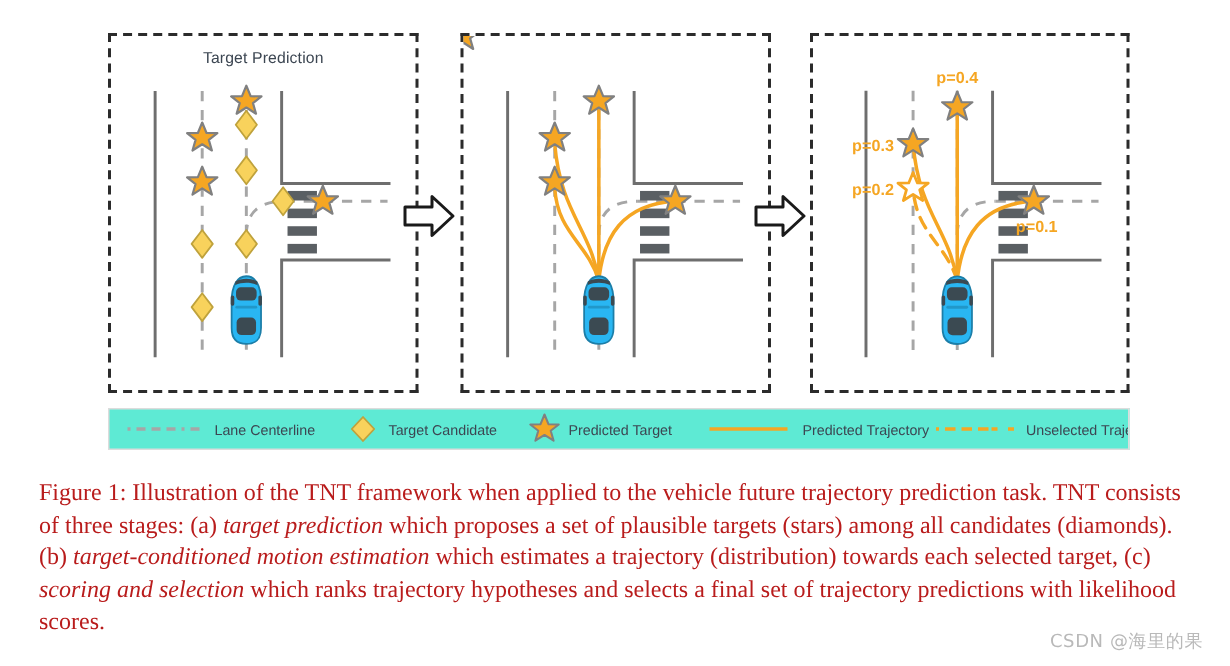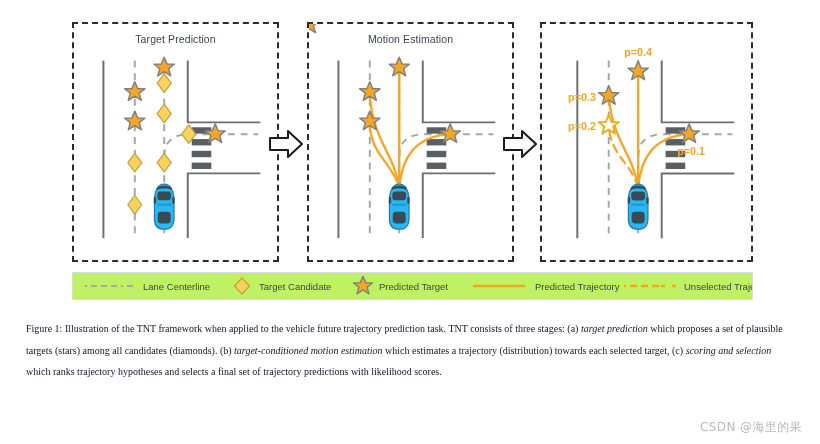--- a/index.html
+++ b/index.html
@@ -65,36 +65,36 @@
   #arrow-1 { left: 268px; }
   #arrow-2 { left: 502px; }
 
   
   #legend {
     position: absolute;
     left: 72px;
     top: 272px;
     width: 681px;
     height: 28px;
-    background: #bef264;
+    background: #5eead4;
     border: 1px solid #dcdcdc;
     box-sizing: border-box;
   }
   #legend svg { display: block; }
 
   
   #caption {
     position: absolute;
     left: 26px;
     top: 318px;
     width: 772px;
     font-family: "Liberation Serif", serif;
-    font-size: 10px;
+    font-size: 16px;
     line-height: 21.5px;
-    color: #0f172a;
+    color: #b91c1c;
     text-align: left;
   }
   #caption .it { font-style: italic; }
 
   #watermark {
     position: absolute;
     right: 18px;
     bottom: 8px;
     font-size: 12px;
     color: #b9b9b9;
@@ -179,21 +179,20 @@
           <use href="#starGlyph" x="144" y="112"></use>
         </g>
 
       <g>
           <use href="#carGlyph" x="92" y="186"></use>
         </g>
     </svg>
   </div>
 
   <div class="panel" id="panel-2">
-    <div class="panel-title">Motion Estimation</div>
     <svg class="panel-svg" viewBox="0 0 207 240">
 
       <line x1="30" y1="37" x2="30" y2="218" stroke="#6E6E6E" stroke-width="2"></line>
       <path d="M116,37 L116,100 L190,100" fill="none" stroke="#6E6E6E" stroke-width="2"></path>
       <path d="M116,218 L116,152 L190,152" fill="none" stroke="#6E6E6E" stroke-width="2"></path>
 
       <line x1="62" y1="37" x2="62" y2="218" stroke="#A6A6A6" stroke-width="2" stroke-dasharray="7 6"></line>
       <line x1="92" y1="37" x2="92" y2="218" stroke="#A6A6A6" stroke-width="2" stroke-dasharray="7 6"></line>
       <path d="M92,135 C92,117 104,112 118,112" fill="none" stroke="#A6A6A6" stroke-width="2" stroke-dasharray="7 6"></path>
       <line x1="118" y1="112" x2="188" y2="112" stroke="#A6A6A6" stroke-width="2" stroke-dasharray="7 6"></line>

